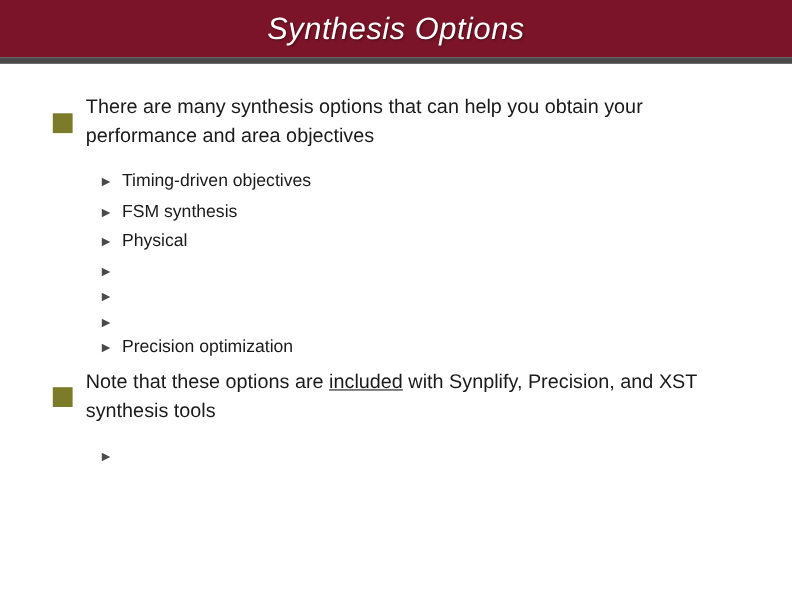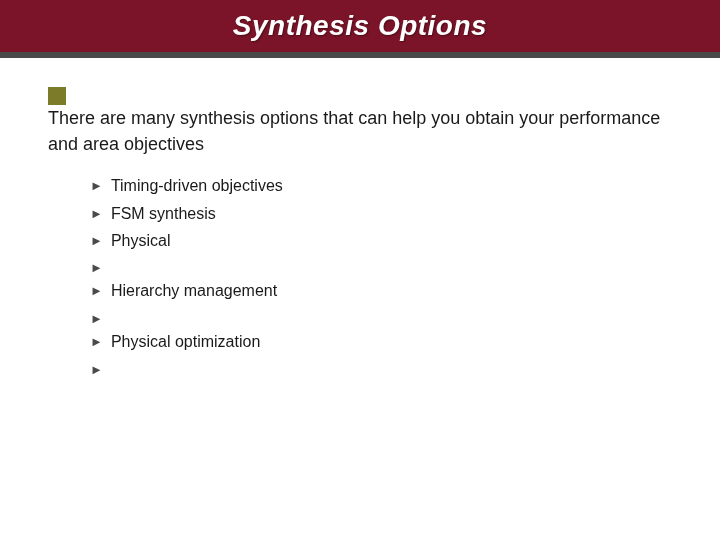--- a/index.html
+++ b/index.html
@@ -35,38 +35,37 @@
       position: absolute;
       bottom: -6px;
       left: 0;
       width: 100%;
       height: 6px;
       background: #4a4a4a;
     }
 
     .title-text {
       font-size: 28px;
-      font-weight: bold;
+      font-weight: normal;
       color: #ffffff;
       font-style: italic;
       text-shadow: 1px 1px 2px rgba(0,0,0,0.4);
       letter-spacing: 0.5px;
     }
 
     
     .content {
       padding: 32px 48px 20px 48px;
     }
 
     
     .main-bullet {
       display: flex;
-      align-items: flex-start;
+      align-items: center;
       margin-bottom: 18px;
-      flex-direction: column;
     }
 
     .square-icon {
       width: 18px;
       height: 18px;
       background: #7b7b2a;
       flex-shrink: 0;
       margin-top: 3px;
       margin-right: 12px;
     }
@@ -141,32 +140,37 @@
       </div>
       <div class="sub-bullet">
         <span class="arrow-icon">►</span>
         <span class="sub-text">Physical</span>
       </div>
       <div class="sub-bullet">
         <span class="arrow-icon">►</span>
       </div>
       <div class="sub-bullet">
         <span class="arrow-icon">►</span>
-        <span class="sub-text">Hierarchy management</span>
       </div>
       <div class="sub-bullet">
         <span class="arrow-icon">►</span>
       </div>
       <div class="sub-bullet">
         <span class="arrow-icon">►</span>
-        <span class="sub-text">Physical optimization</span>
+        <span class="sub-text">Precision optimization</span>
       </div>
     </div>
 
     <div class="note-section">
+      <div class="main-bullet">
+        <div class="square-icon"></div>
+        <div class="main-text">
+          <span>Note that these options are </span><span class="underline">included</span><span> with Synplify, Precision, and XST synthesis tools</span>
+        </div>
+      </div>
 
       <div class="sub-bullets">
         <div class="sub-bullet">
           <span class="arrow-icon">►</span>
         </div>
       </div>
     </div>
 
   </div>
 </div>

